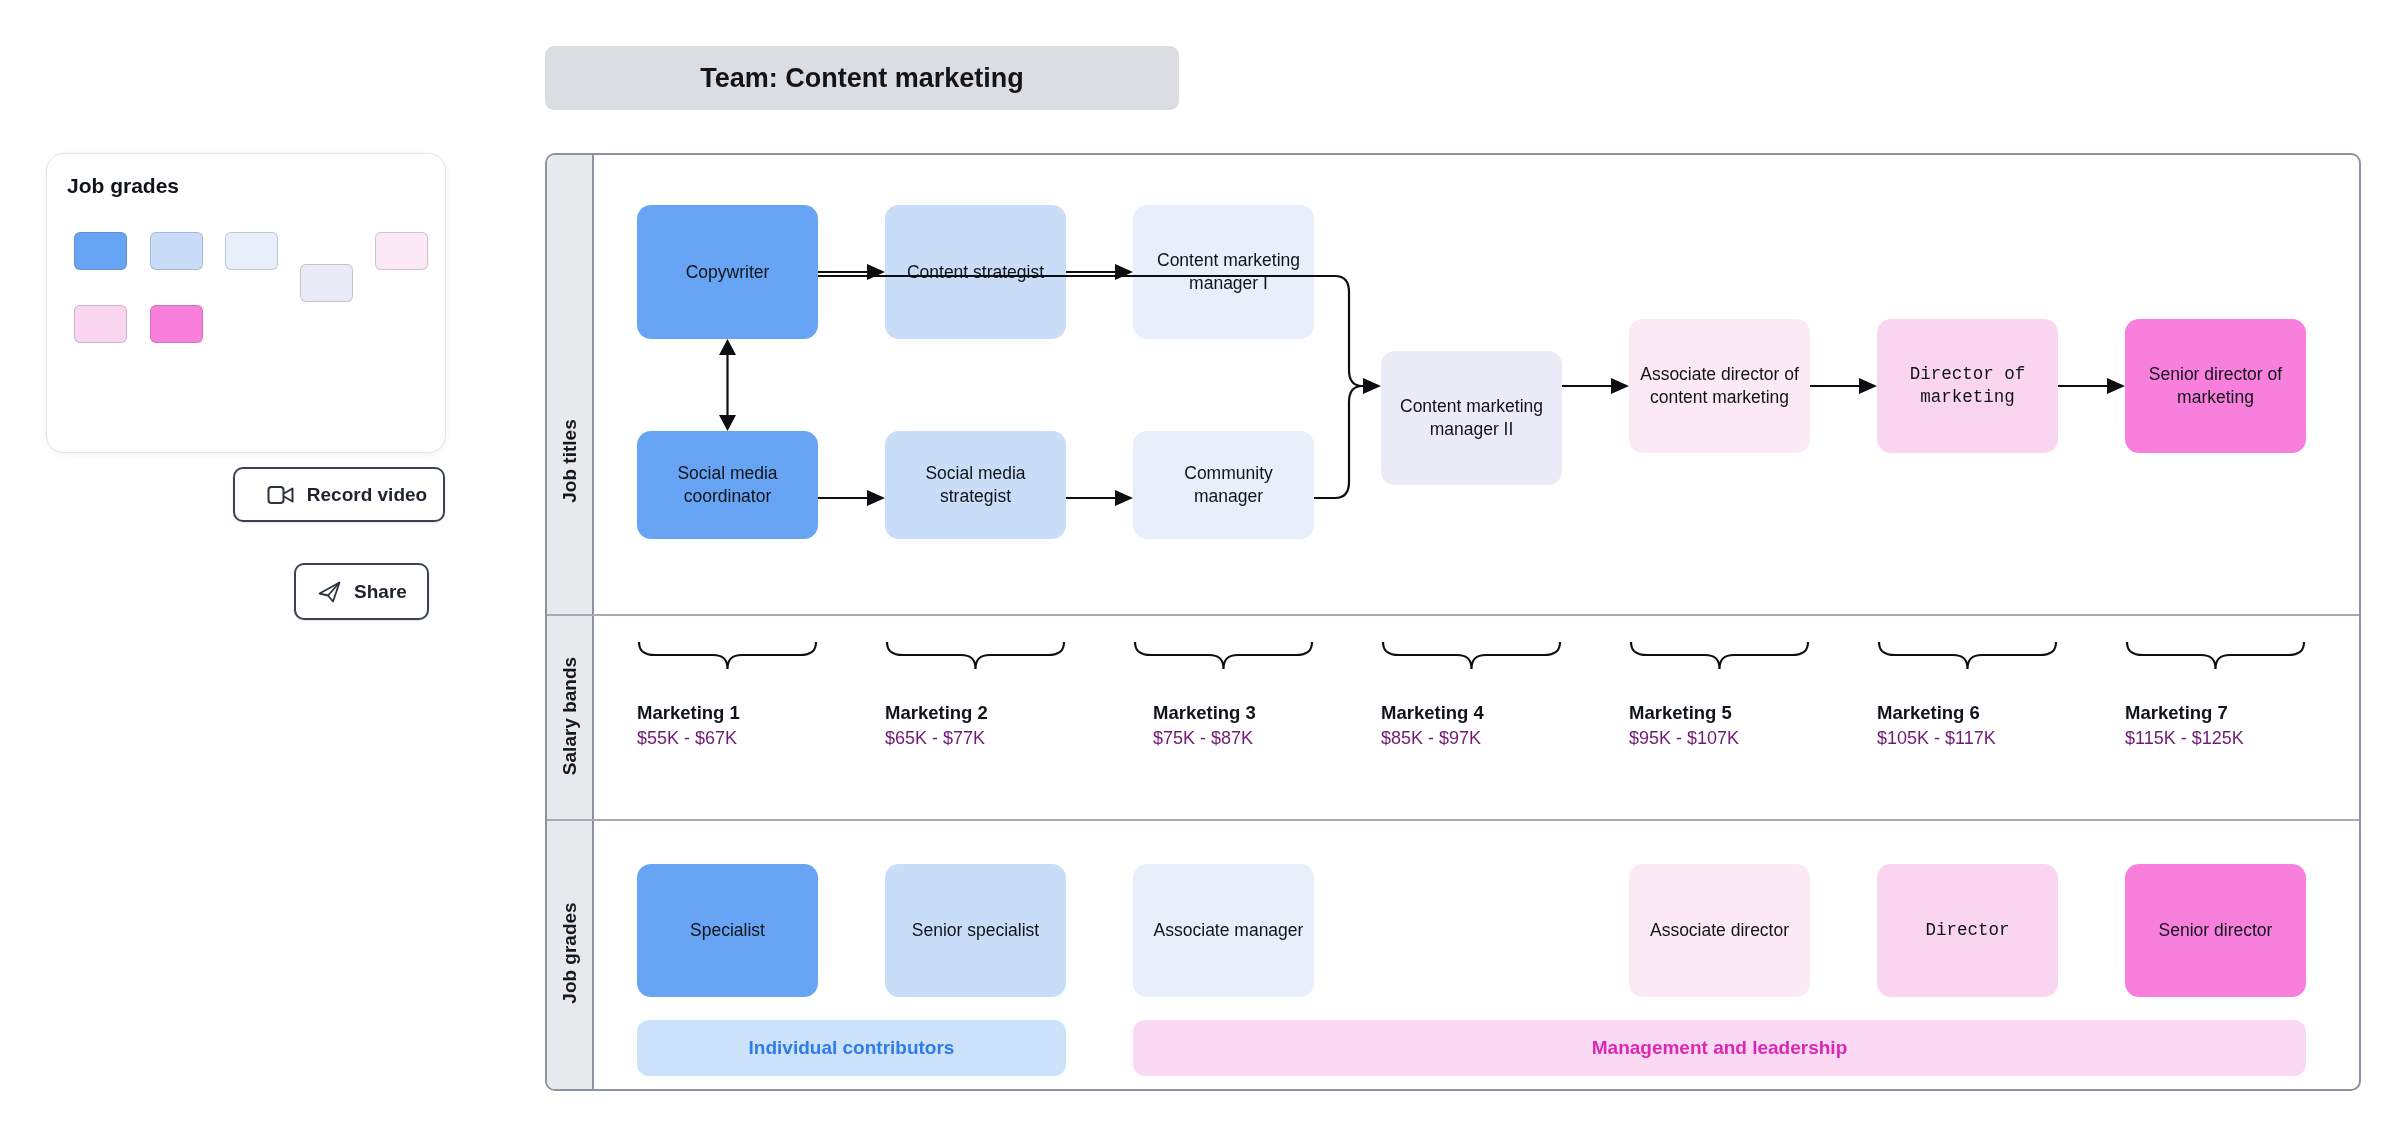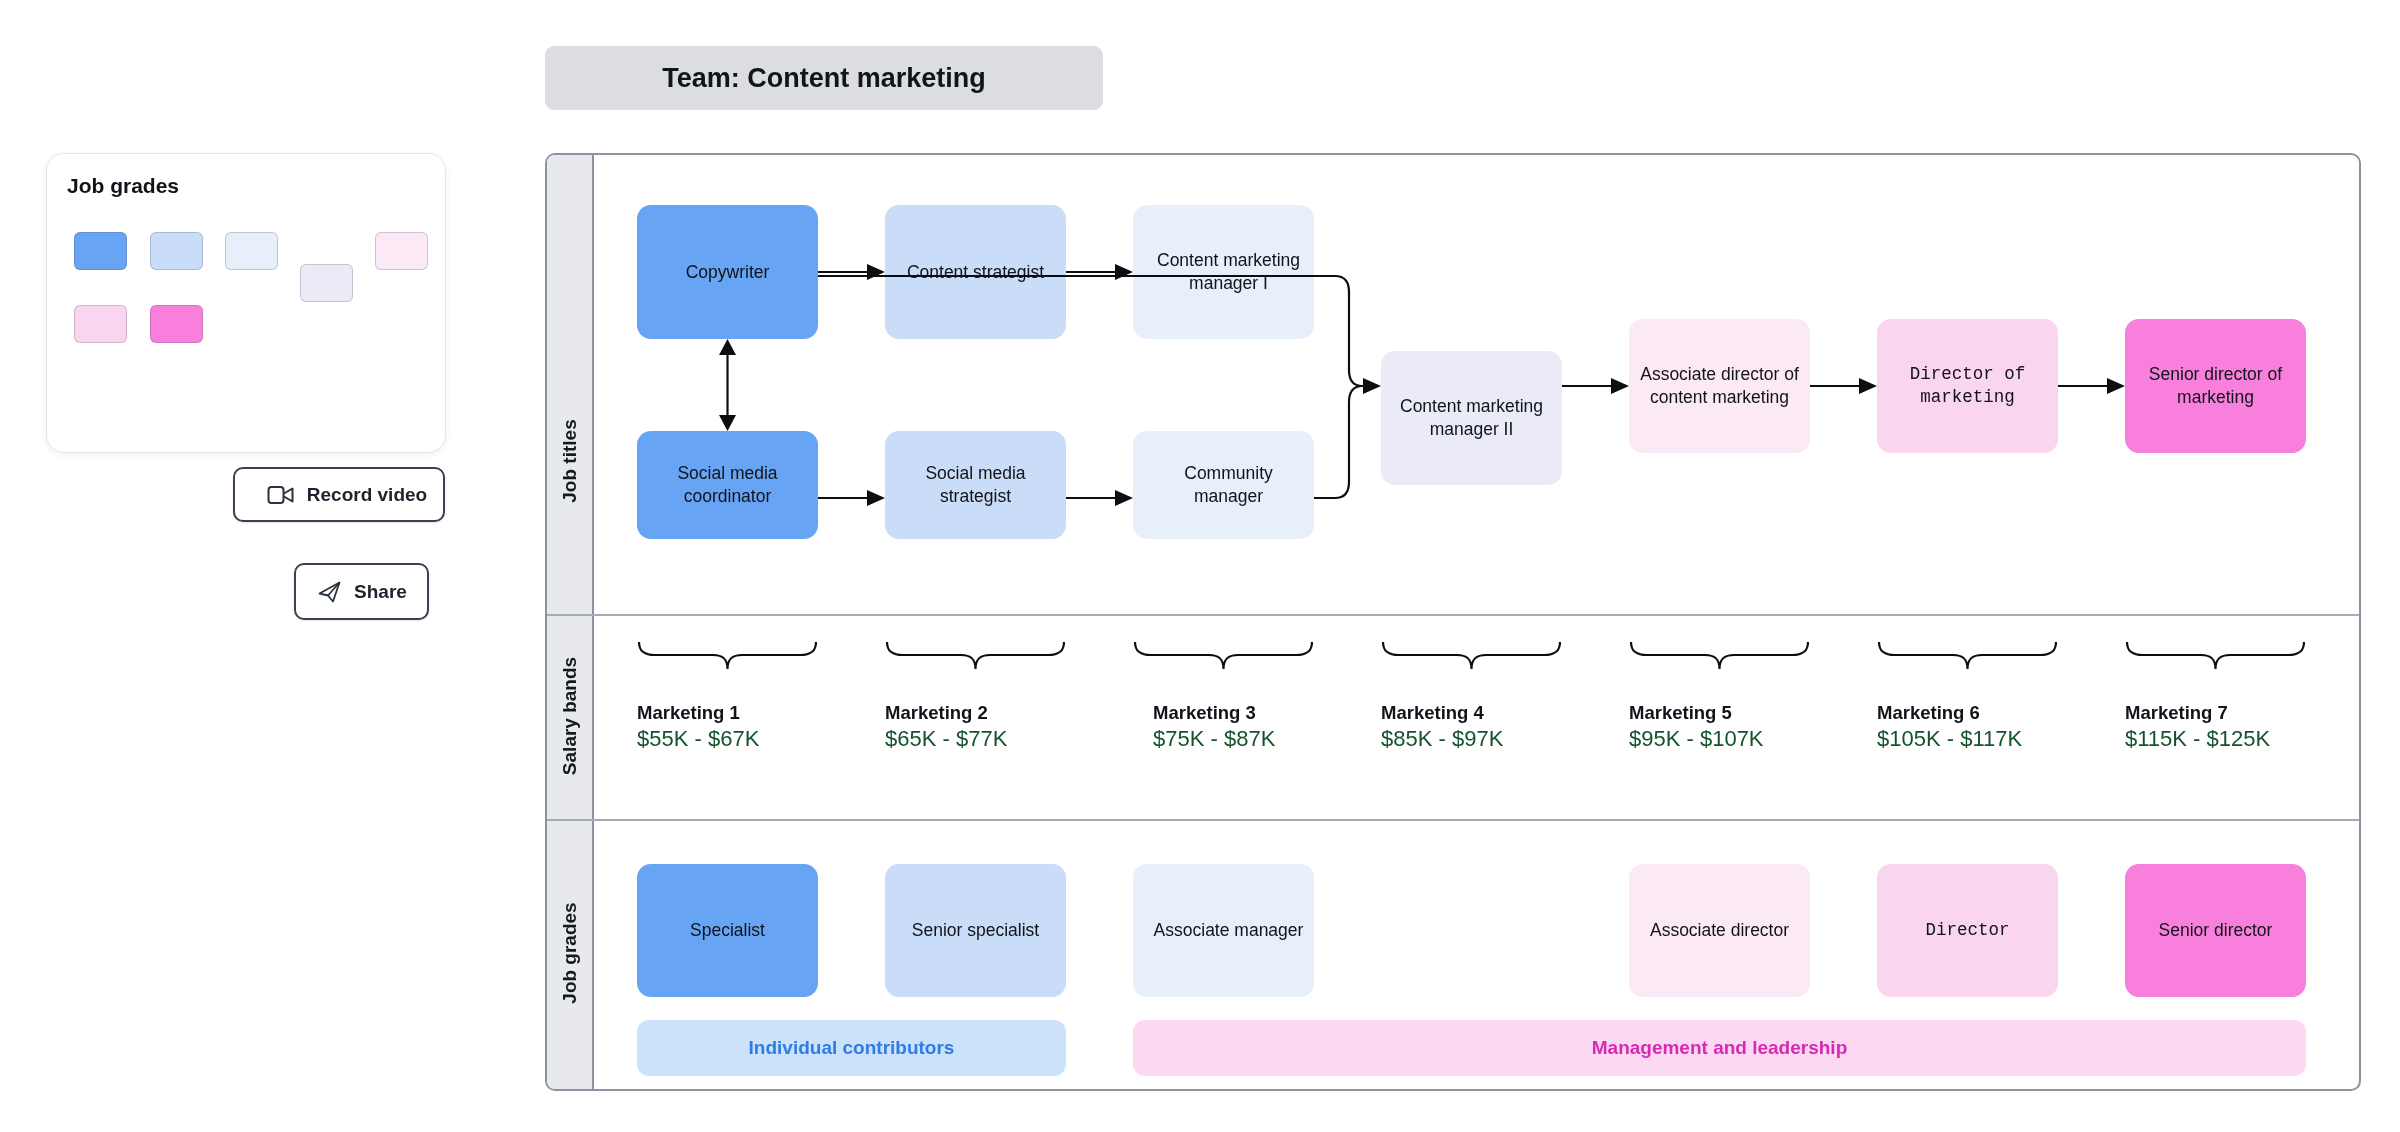--- a/index.html
+++ b/index.html
@@ -1,20 +1,20 @@
 <!DOCTYPE html>
 <html><head>
 <meta charset="utf-8">
 <style>
   html,body{margin:0;padding:0;background:#ffffff;}
   body{width:2400px;height:1132px;overflow:hidden;font-family:"Liberation Sans",sans-serif;color:#14181f;}
   .canvas{position:relative;width:2400px;height:1132px;background:#ffffff;}
 
   
-  .team-header{position:absolute;left:545px;top:46px;width:558px;height:64px;background:#dbdde2;
+  .team-header{position:absolute;left:545px;top:46px;width:634px;height:64px;background:#dbdde2;
     border-radius:9px;display:flex;align-items:center;justify-content:center;}
   .team-header span{font-size:27px;font-weight:700;color:#111418;}
 
   
   .legend{position:absolute;left:46px;top:153px;width:398px;height:298px;background:#ffffff;
     border:1.5px solid #e2e4e9;border-radius:18px;box-shadow:0 2px 6px rgba(40,50,70,.07);}
   .legend-title{position:absolute;left:20px;top:20px;font-size:21px;font-weight:700;color:#101419;}
   .swatch{position:absolute;width:51px;height:36px;border-radius:6px;border:1px solid rgba(90,95,110,.28);}
   .sw0{left:27px;top:78px;}  .sw1{left:103px;top:78px;} .sw2{left:178px;top:78px;}
   .sw3{left:253px;top:78px;} .sw4{left:328px;top:78px;}
@@ -48,21 +48,21 @@
     text-align:center;font-size:17.5px;line-height:1.3;color:#101419;padding:0 10px;box-sizing:border-box;}
   .t-row1{top:50px;height:134px;}
   .t-row2{top:276px;height:108px;}
   .t-merged{top:164px;height:134px;}
   .grade-box{top:709px;height:133px;}
   .c0{left:90px;} .c1{left:338px;} .c2{left:586px;padding-left:20px;} .c3{left:834px;} .c4{left:1082px;} .c5{left:1330px;} .c6{left:1578px;}
 
   
   .salary-label{position:absolute;width:181px;top:545px;text-align:left;}
   .salary-name{font-size:18.5px;font-weight:700;color:#101419;line-height:26px;}
-  .salary-range{font-size:22px;color:#14532d;line-height:25px;}
+  .salary-range{font-size:18px;color:#701a75;line-height:25px;}
 
   
   .band{position:absolute;top:865px;height:56px;border-radius:12px;display:flex;align-items:center;justify-content:center;text-align:right;}
   .band span{font-size:19px;font-weight:700;}
   .band-ic{left:90px;width:429px;background:#cce1fa;}
   .band-ic span{color:#2e7ce4;}
   .band-mgmt{left:586px;width:1173px;background:#fbd9f2;}
   .band-mgmt span{color:#db28b4;}
 
   .overlay{position:absolute;left:0;top:0;pointer-events:none;}

